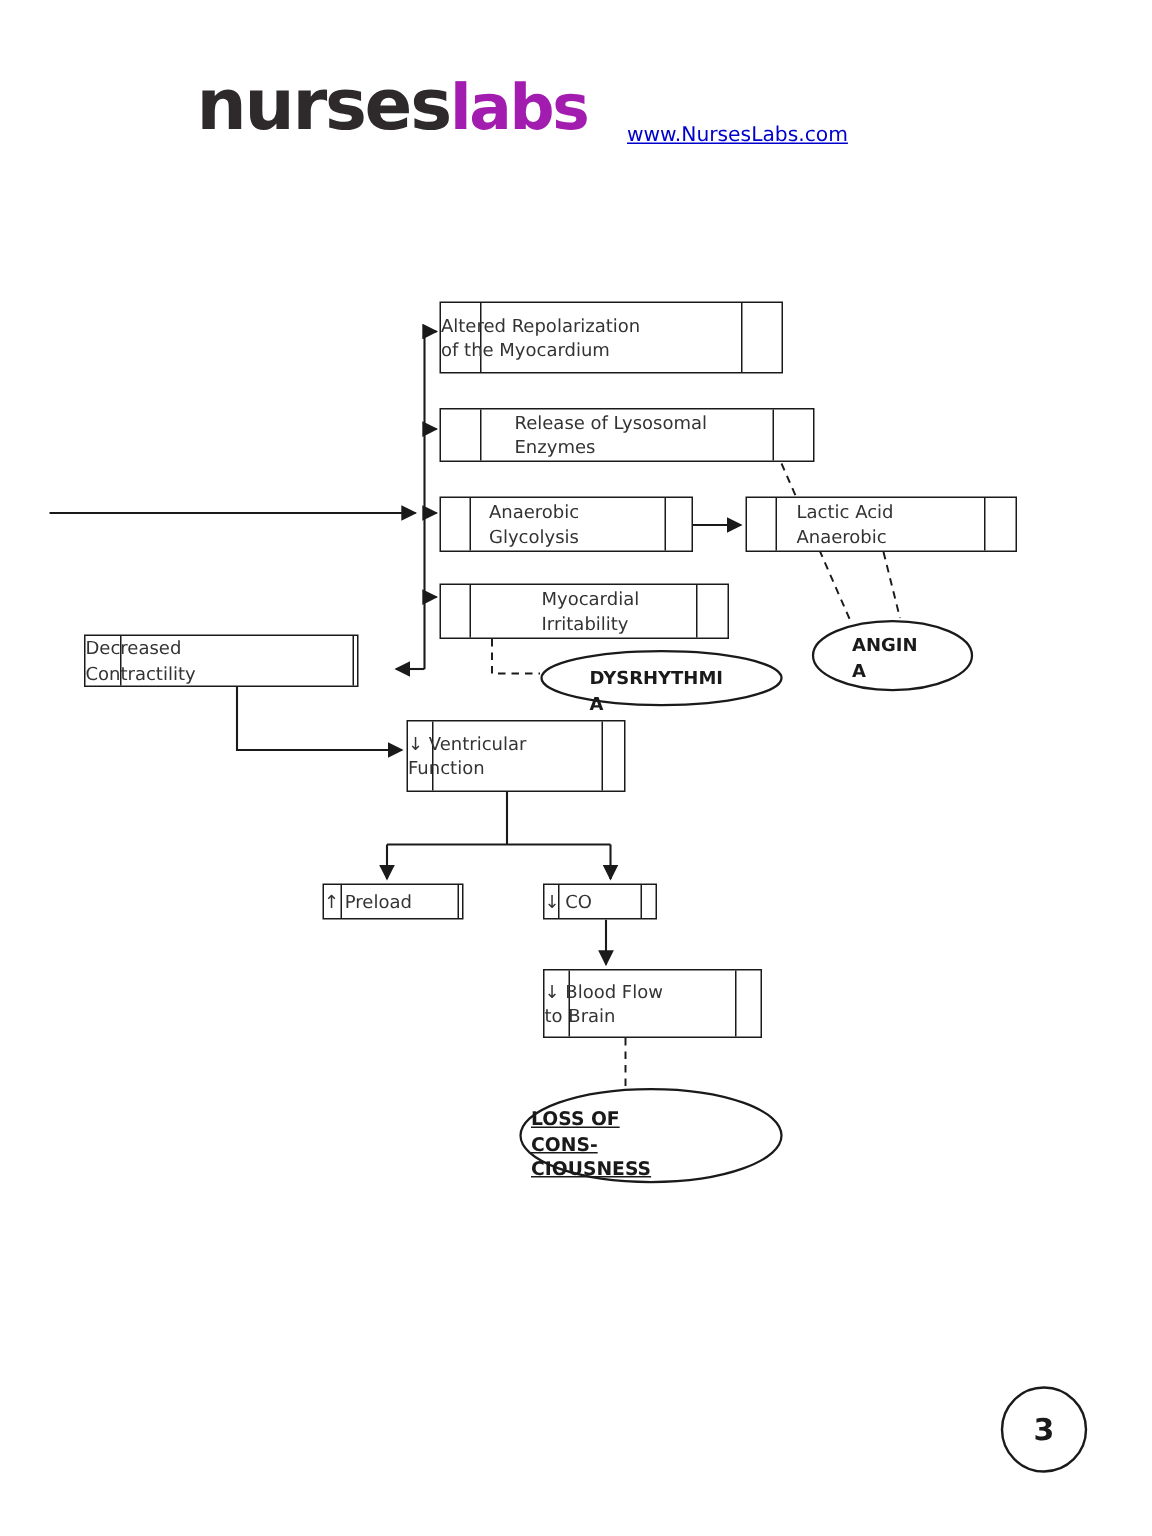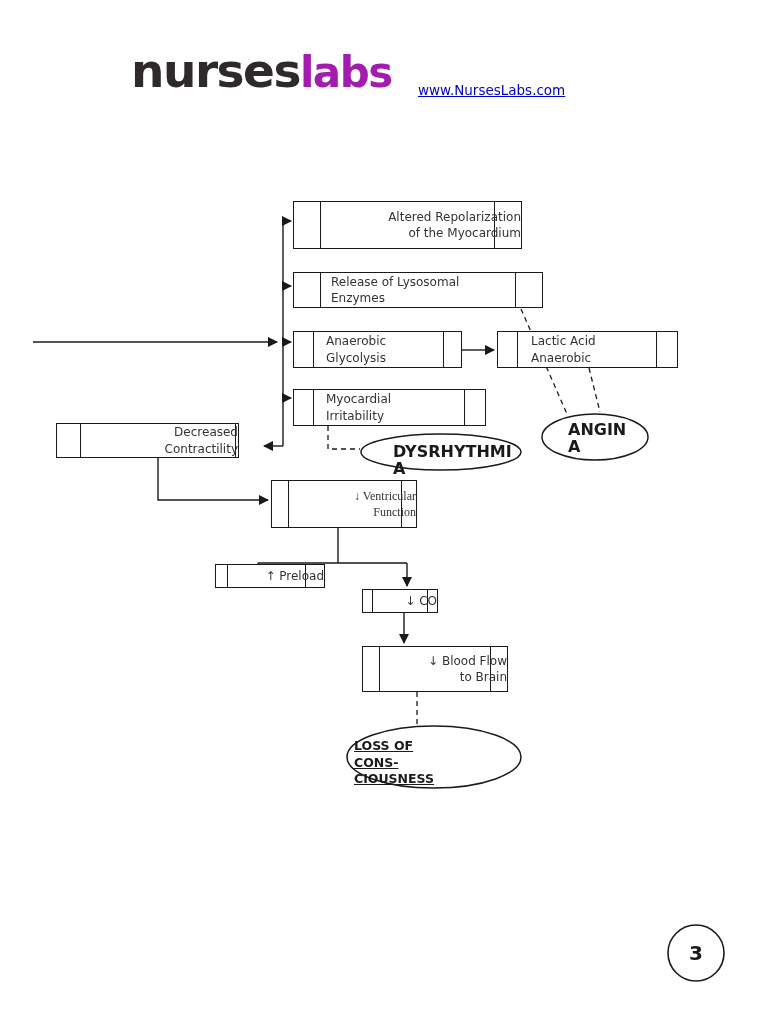--- a/index.html
+++ b/index.html
@@ -20,25 +20,25 @@
   
   .box{
     position:absolute;background:#ffffff;border:1.5px solid #1a1a1a;box-sizing:border-box;
     display:flex;align-items:center;
   }
   .box .vl{position:absolute;top:0;bottom:0;width:0;border-left:1.4px solid #1a1a1a;}
   .box-label{
     position:relative;width:100%;font-size:12px;line-height:16.5px;color:#333333;
     white-space:pre-line;
   }
-  .box-label.center{text-align:right;}
+  .box-label.center{text-align:left;}
   .box-label.left{text-align:left;}
   
   .ellipse-label{
-    position:absolute;font-size:16px;font-weight:bold;color:#1a1a1a;line-height:16.5px;
+    position:absolute;font-size:12px;font-weight:bold;color:#1a1a1a;line-height:16.5px;
     white-space:pre-line;
   }
   .ellipse-label.center{text-align:left;text-decoration:underline;}
   
   .page-num-label{
     position:absolute;left:668px;top:939px;width:56px;text-align:center;
     font-size:20px;font-weight:bold;color:#1a1a1a;line-height:28px;
   }
 </style>
 </head>
@@ -89,63 +89,63 @@
     </g>
   </svg>
 
   <div class="box" style="left:293px;top:201px;width:229px;height:48px;">
     <i class="vl" style="left:26px"></i>
     <i class="vl" style="left:200px"></i>
     <div class="box-label center">Altered Repolarization
 of the Myocardium</div>
   </div>
 
-  <div class="box" style="left:293px;top:272px;width:250px;height:36px;">
+  <div class="box" style="left:293px;top:272px;width:250px;height:36px;padding-left:12px;">
     <i class="vl" style="left:26px"></i>
     <i class="vl" style="left:221px"></i>
     <div class="box-label left" style="padding-left:37px;">Release of Lysosomal
 Enzymes</div>
   </div>
 
   <div class="box" style="left:293px;top:331px;width:169px;height:37px;">
     <i class="vl" style="left:19px"></i>
     <i class="vl" style="left:149px"></i>
     <div class="box-label left" style="padding-left:32px;">Anaerobic
 Glycolysis</div>
   </div>
 
   <div class="box" style="left:497px;top:331px;width:181px;height:37px;">
     <i class="vl" style="left:19px"></i>
     <i class="vl" style="left:158px"></i>
     <div class="box-label left" style="padding-left:33px;">Lactic Acid
 Anaerobic</div>
   </div>
 
-  <div class="box" style="left:293px;top:389px;width:193px;height:37px;">
+  <div class="box" style="left:293px;top:389px;width:193px;height:37px;padding-left:35px;">
     <i class="vl" style="left:19px"></i>
     <i class="vl" style="left:170px"></i>
     <div class="box-label left" style="padding-left:32px;">Myocardial
 Irritability</div>
   </div>
 
   <div class="box" style="left:56px;top:423px;width:183px;height:35px;">
     <i class="vl" style="left:23px"></i>
     <i class="vl" style="left:178px"></i>
     <div class="box-label center">Decreased
 Contractility</div>
   </div>
 
-  <div class="box" style="left:271px;top:480px;width:146px;height:48px;font-family:Liberation Serif, serif;">
+  <div class="box" style="left:271px;top:480px;width:146px;height:48px;">
     <i class="vl" style="left:16px"></i>
     <i class="vl" style="left:129px"></i>
     <div class="box-label center">↓ Ventricular
 Function</div>
   </div>
 
-  <div class="box" style="left:215px;top:564px;width:110px;height:24px;">
+  <div class="box" style="left:215px;top:589px;width:94px;height:24px;">
     <i class="vl" style="left:11px"></i>
     <i class="vl" style="left:89px"></i>
     <div class="box-label center">↑ Preload</div>
   </div>
 
   <div class="box" style="left:362px;top:589px;width:76px;height:24px;">
     <i class="vl" style="left:9px"></i>
     <i class="vl" style="left:64px"></i>
     <div class="box-label center">↓ CO</div>
   </div>

